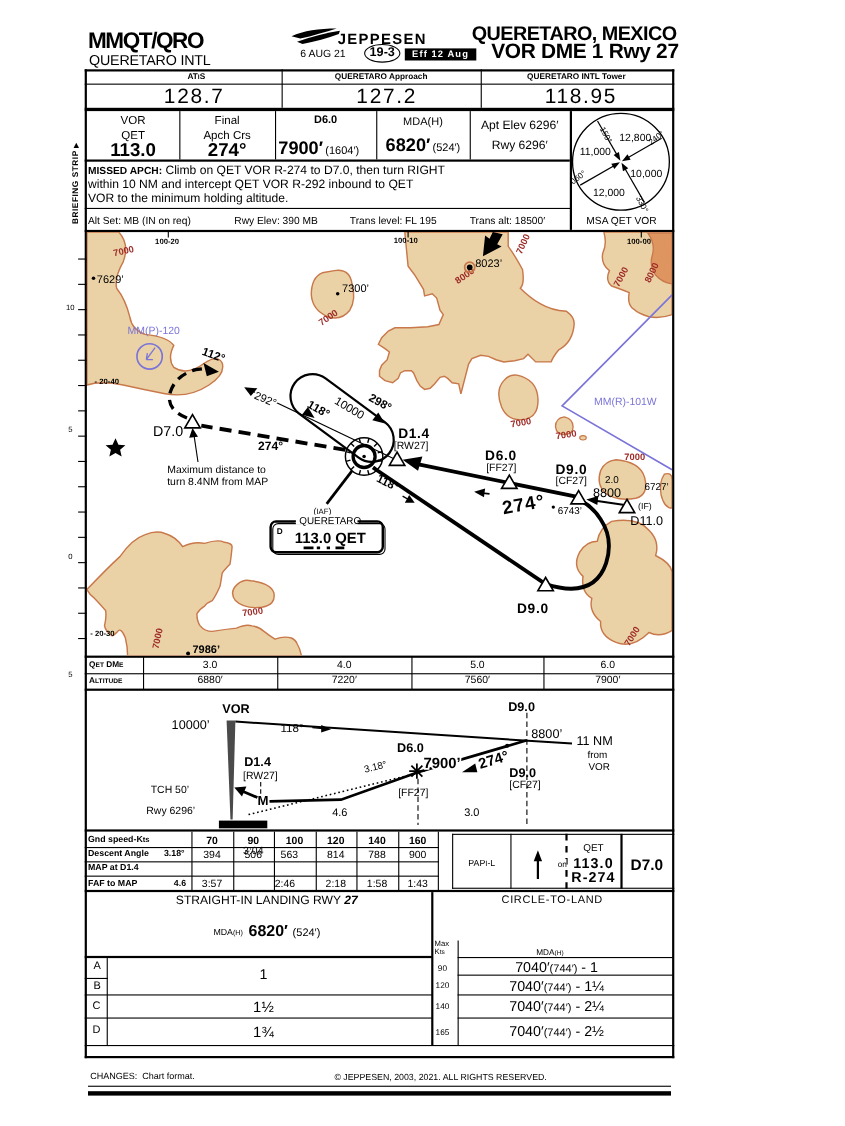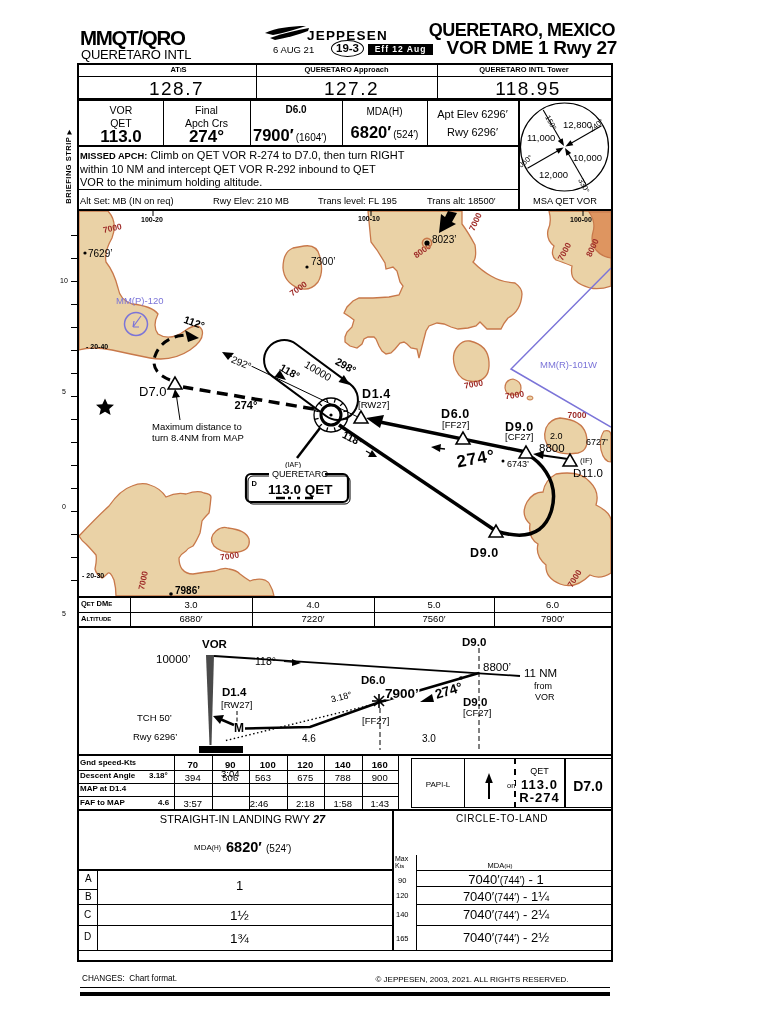--- a/index.html
+++ b/index.html
@@ -81,21 +81,21 @@
 <div class="a ctr" style="left:163px;top:104px;width:87px;font-size:10.5px;line-height:13px">Final<br>Apch Crs<br><span class="b" style="font-size:17px">274°</span></div>
 <div class="a ctr" style="left:250px;top:104px;width:92px;font-size:10px"><span class="b" style="font-size:10px">D6.0</span></div>
 <div class="a" style="left:253px;top:126px;width:92px"><span class="b" style="font-size:16.5px">7900′</span><span style="font-size:10px"> (1604′)</span></div>
 <div class="a ctr" style="left:342px;top:106px;width:85px;font-size:10px">MDA(H)</div>
 <div class="a ctr" style="left:342px;top:123px;width:85px"><span class="b" style="font-size:16.5px">6820′</span><span style="font-size:10px"> (524′)</span></div>
 <div class="a ctr" style="left:427px;top:106px;width:91px;font-size:11px;line-height:17.5px">Apt Elev 6296′<br>Rwy 6296′</div>
 
 <div class="a" style="left:80px;top:149px;width:440px;font-size:11px;line-height:13px;letter-spacing:0px;white-space:nowrap"><span class="b" style="font-size:9.3px;letter-spacing:0">MISSED APCH:</span> Climb on QET VOR R-274 to D7.0, then turn RIGHT<br>within 10 NM and intercept QET VOR R-292 inbound to QET<br>VOR to the minimum holding altitude.</div>
 
 <div class="a" style="left:80px;top:196px;font-size:9.3px">Alt Set: MB (IN on req)</div>
-<div class="a" style="left:213px;top:196px;font-size:9.3px">Rwy Elev: 210 MB</div>
+<div class="a" style="left:213px;top:196px;font-size:9.3px">Rwy Elev: 390 MB</div>
 <div class="a" style="left:318px;top:196px;font-size:9.3px">Trans level: FL 195</div>
 <div class="a" style="left:427px;top:196px;font-size:9.3px">Trans alt: 18500′</div>
 <div class="a ctr" style="left:519px;top:196px;width:92px;font-size:9.3px">MSA QET VOR</div>
 
 <svg class="a" style="left:505px;top:101px" width="110" height="108" viewBox="505 101 110 108" font-family="Liberation Sans, sans-serif">
 <circle cx="564.5" cy="147" r="44" fill="none" stroke="#000" stroke-width="1.2"></circle>
 <line x1="543.2" y1="110.0" x2="562.5" y2="143.5" stroke="#000" stroke-width="1.1"></line>
     <polygon points="0,0 -7.5,2.8 -7.5,-2.8" transform="translate(564.0,146.1) rotate(60)" fill="#000"></polygon>
     <text x="545" y="117" font-size="7.5" transform="rotate(62 545 117)">150°</text>
     <line x1="601.5" y1="125.7" x2="568.0" y2="145.0" stroke="#000" stroke-width="1.1"></line>
@@ -356,21 +356,21 @@
 <div class="a b" style="left:158px;top:798px;font-size:8px">4.6</div>
 <div class="a ctr" style="left:174px;top:759px;width:37.5px;font-weight:bold;font-size:9.5px">70</div>
 <div class="a ctr" style="left:211.5px;top:759px;width:37.5px;font-weight:bold;font-size:9.5px">90</div>
 <div class="a ctr" style="left:249px;top:759px;width:37.5px;font-weight:bold;font-size:9.5px">100</div>
 <div class="a ctr" style="left:286.5px;top:759px;width:37.5px;font-weight:bold;font-size:9.5px">120</div>
 <div class="a ctr" style="left:324px;top:759px;width:37.5px;font-weight:bold;font-size:9.5px">140</div>
 <div class="a ctr" style="left:361.5px;top:759px;width:36.5px;font-weight:bold;font-size:9.5px">160</div>
 <div class="a ctr" style="left:174px;top:772px;width:37.5px;font-size:9.5px">394</div>
 <div class="a ctr" style="left:211.5px;top:772px;width:37.5px;font-size:9.5px">506</div>
 <div class="a ctr" style="left:249px;top:772px;width:28px;font-size:9.5px">563</div>
-<div class="a ctr" style="left:286.5px;top:772px;width:37.5px;font-size:9.5px">675</div>
+<div class="a ctr" style="left:286.5px;top:772px;width:37.5px;font-size:9.5px">814</div>
 <div class="a ctr" style="left:324px;top:772px;width:37.5px;font-size:9.5px">788</div>
 <div class="a ctr" style="left:361.5px;top:772px;width:36.5px;font-size:9.5px">900</div>
 <div class="a ctr" style="left:174px;top:797.5px;width:37.5px;font-size:9.5px">3:57</div>
 <div class="a ctr" style="left:211.5px;top:768px;width:37.5px;font-size:9.5px">3:04</div>
 <div class="a ctr" style="left:249px;top:797.5px;width:20px;font-size:9.5px">2:46</div>
 <div class="a ctr" style="left:286.5px;top:797.5px;width:37.5px;font-size:9.5px">2:18</div>
 <div class="a ctr" style="left:324px;top:797.5px;width:37.5px;font-size:9.5px">1:58</div>
 <div class="a ctr" style="left:361.5px;top:797.5px;width:36.5px;font-size:9.5px">1:43</div>
 
 <div class="hl" style="left:411px;top:758px;width:202px;height:1px"></div>
@@ -419,15 +419,15 @@
 <div class="a" style="left:396px;top:891px;font-size:7.5px">120</div>
 <div class="a" style="left:396px;top:910px;font-size:7.5px">140</div>
 <div class="a" style="left:396px;top:934px;font-size:7.5px">165</div>
 <div class="a ctr" style="left:440px;top:861px;width:120px;font-size:7.5px">MDA<span style="font-size:6px">(H)</span></div>
 <div class="a ctr" style="left:416px;top:872px;width:180px;font-size:13px">7040′<span style="font-size:10px">(744′)</span> - 1</div>
 <div class="a ctr" style="left:416px;top:889px;width:180px;font-size:13px">7040′<span style="font-size:10px">(744′)</span> - 1¼</div>
 <div class="a ctr" style="left:416px;top:907px;width:180px;font-size:13px">7040′<span style="font-size:10px">(744′)</span> - 2¼</div>
 <div class="a ctr" style="left:416px;top:930px;width:180px;font-size:13px">7040′<span style="font-size:10px">(744′)</span> - 2½</div>
 
 <div class="a" style="left:82px;top:974px;font-size:8.2px">CHANGES:&nbsp;&nbsp;Chart format.</div>
-<div class="a" style="left:322px;top:975px;width:300px;font-size:8px;text-align:center">© JEPPESEN, 2003, 2021. ALL RIGHTS RESERVED.</div>
+<div class="a" style="left:304px;top:975px;width:300px;font-size:8px;text-align:left">© JEPPESEN, 2003, 2021. ALL RIGHTS RESERVED.</div>
 <div class="hl" style="left:80px;top:987px;width:530px;height:1px"></div>
 <div class="hl" style="left:80px;top:992px;width:530px;height:3.5px"></div>
 
 </body></html>

